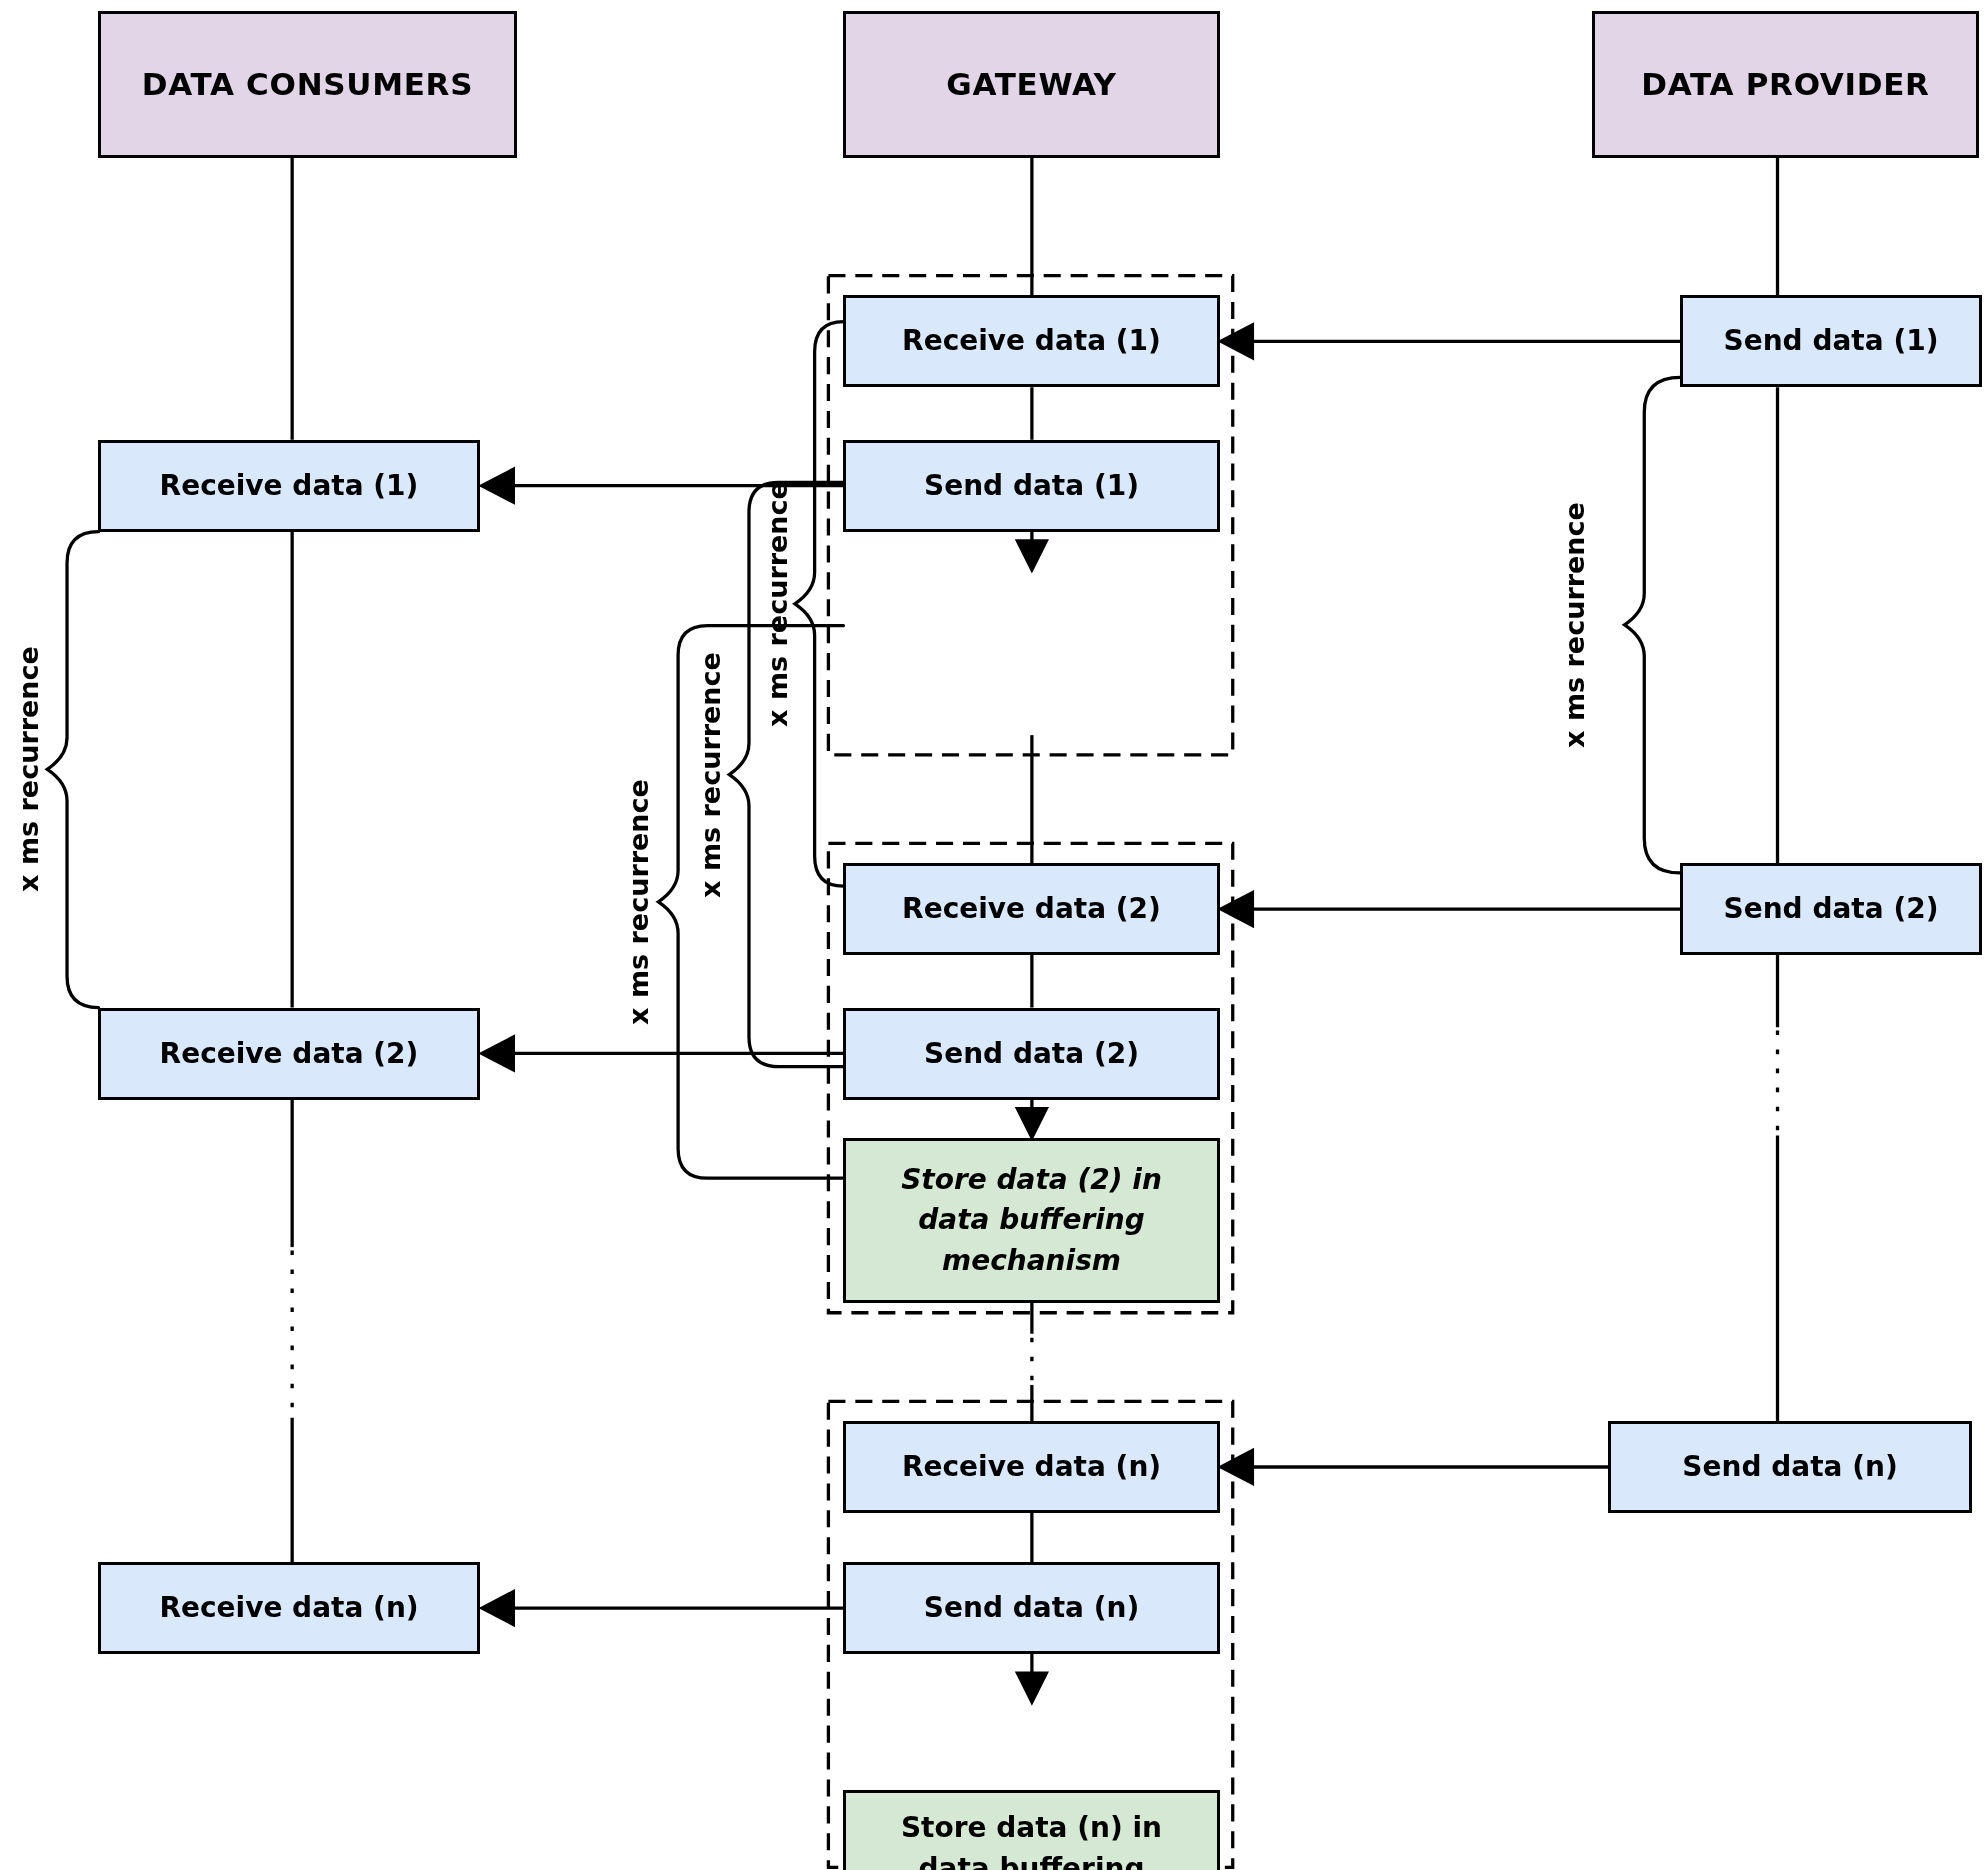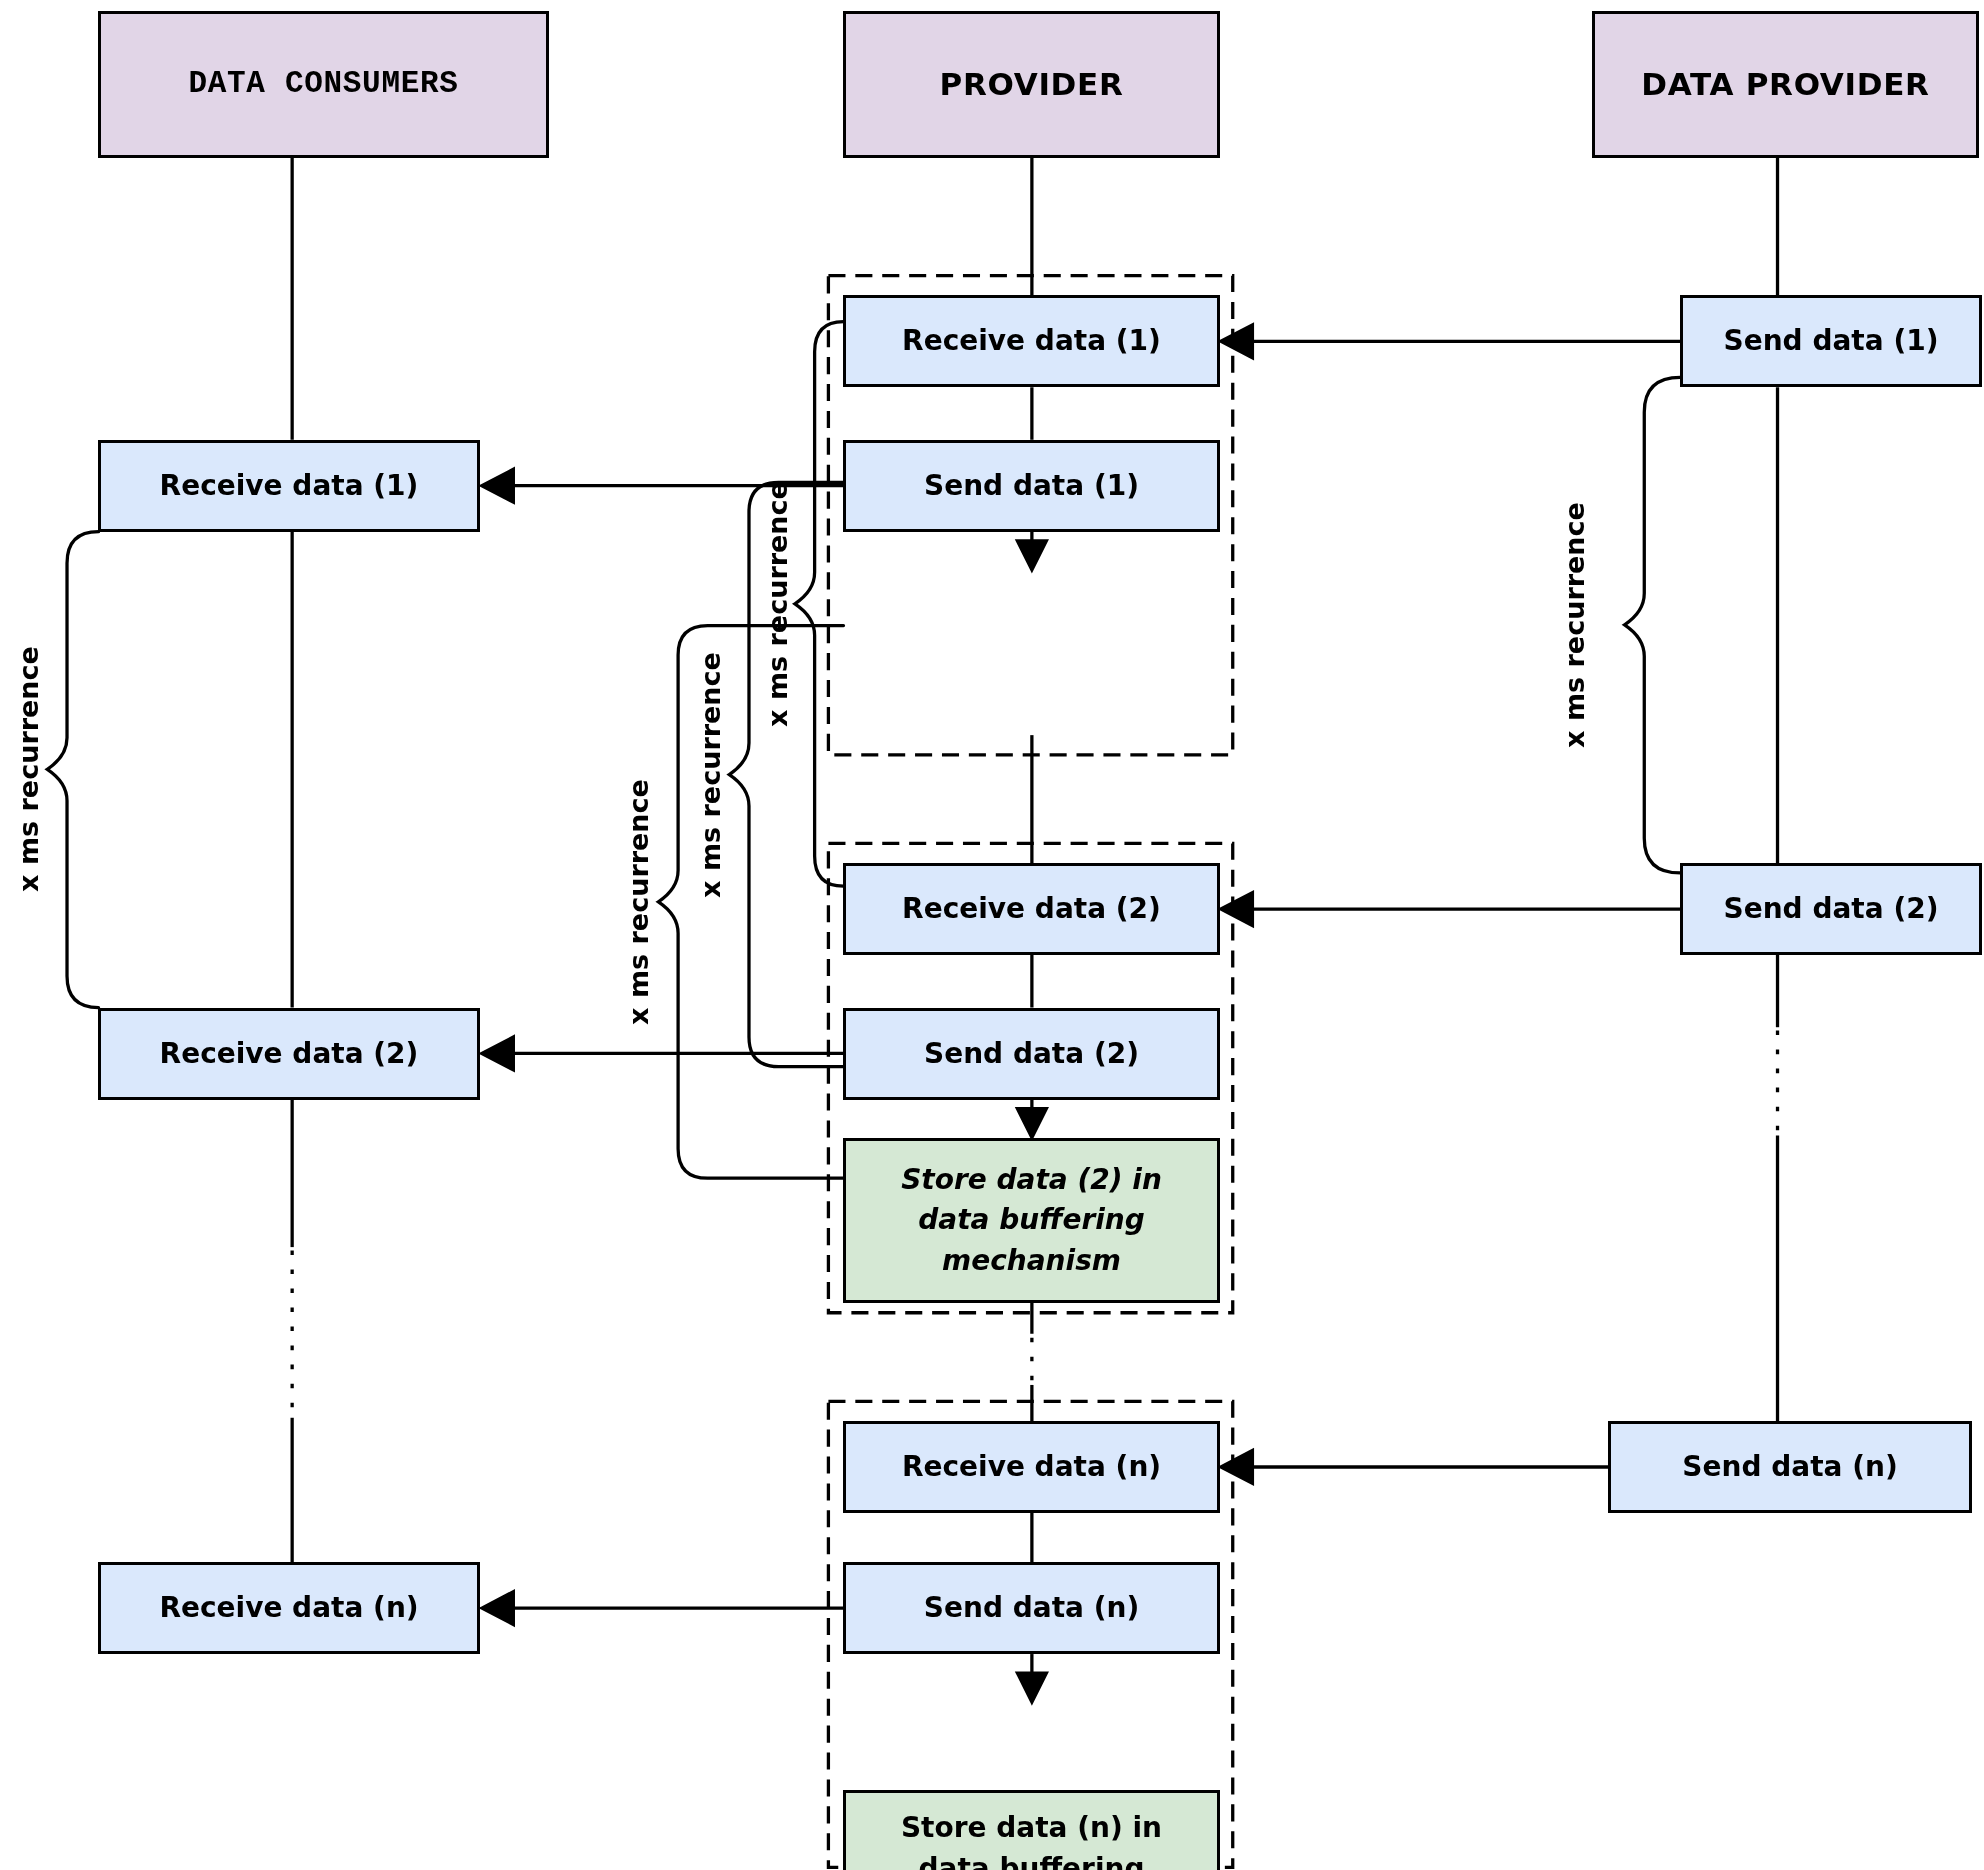--- a/index.html
+++ b/index.html
@@ -111,22 +111,22 @@
 
     <g stroke-linecap="round">
       <path d="M150 810 Q102 810 102 858 L102 1124 Q102 1152 72 1172 Q102 1192 102 1220 L102 1487 Q102 1535 150 1535"></path>
       <path d="M1285 953 L1078 953 Q1033 953 1033 998 L1033 1326 Q1033 1354 1003 1374 Q1033 1394 1033 1422 L1033 1750 Q1033 1795 1078 1795 L1285 1795"></path>
       <path d="M1285 735 L1186 735 Q1141 735 1141 780 L1141 1132 Q1141 1160 1111 1180 Q1141 1200 1141 1228 L1141 1580 Q1141 1625 1186 1625 L1285 1625"></path>
       <path d="M1285 490 Q1241 490 1241 536 L1241 872 Q1241 900 1211 920 Q1241 940 1241 968 L1241 1304 Q1241 1350 1285 1350"></path>
       <path d="M2560 575 Q2505 575 2505 628 L2505 904 Q2505 932 2475 952 Q2505 972 2505 1000 L2505 1277 Q2505 1330 2560 1330"></path>
     </g>
   </svg>
 
-  <div class="box header" style="left:98px;top:10.5px;width:451px;height:147px;font-family:Liberation Mono, monospace;">DATA CONSUMERS</div>
-  <div class="box header" style="left:843px;top:10.5px;width:377px;height:147px;">PROVIDER</div>
+  <div class="box header" style="left:98px;top:10.5px;width:419px;height:147px;">DATA CONSUMERS</div>
+  <div class="box header" style="left:843px;top:10.5px;width:377px;height:147px;">GATEWAY</div>
   <div class="box header" style="left:1592px;top:10.5px;width:387px;height:147px;">DATA PROVIDER</div>
 
   <div class="box" style="left:98px;top:440px;width:382px;height:92px;">Receive data (1)</div>
   <div class="box" style="left:98px;top:1008px;width:382px;height:92px;">Receive data (2)</div>
   <div class="box" style="left:98px;top:1562px;width:382px;height:92px;">Receive data (n)</div>
 
   <div class="box" style="left:843px;top:295px;width:377px;height:92px;">Receive data (1)</div>
   <div class="box" style="left:843px;top:440px;width:377px;height:92px;">Send data (1)</div>
 
   <div class="box" style="left:843px;top:863px;width:377px;height:92px;">Receive data (2)</div>

